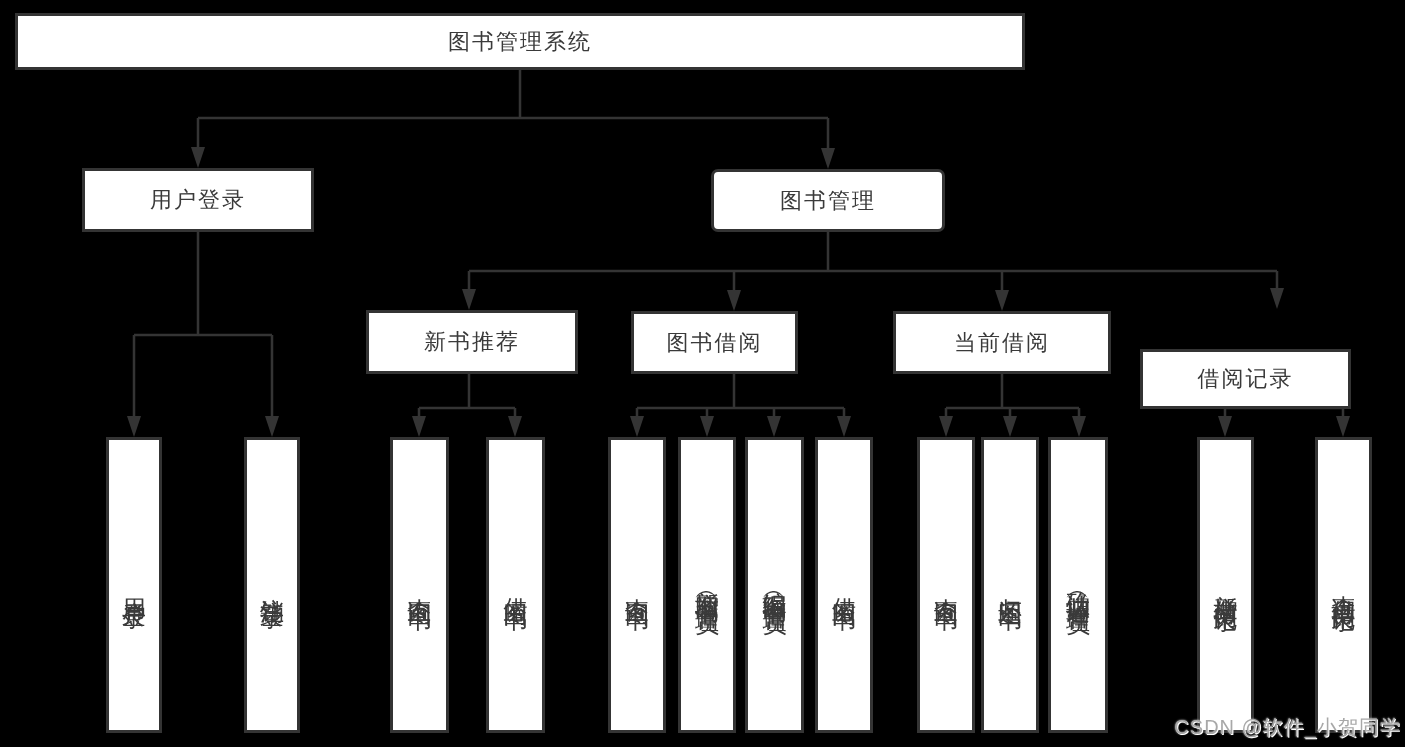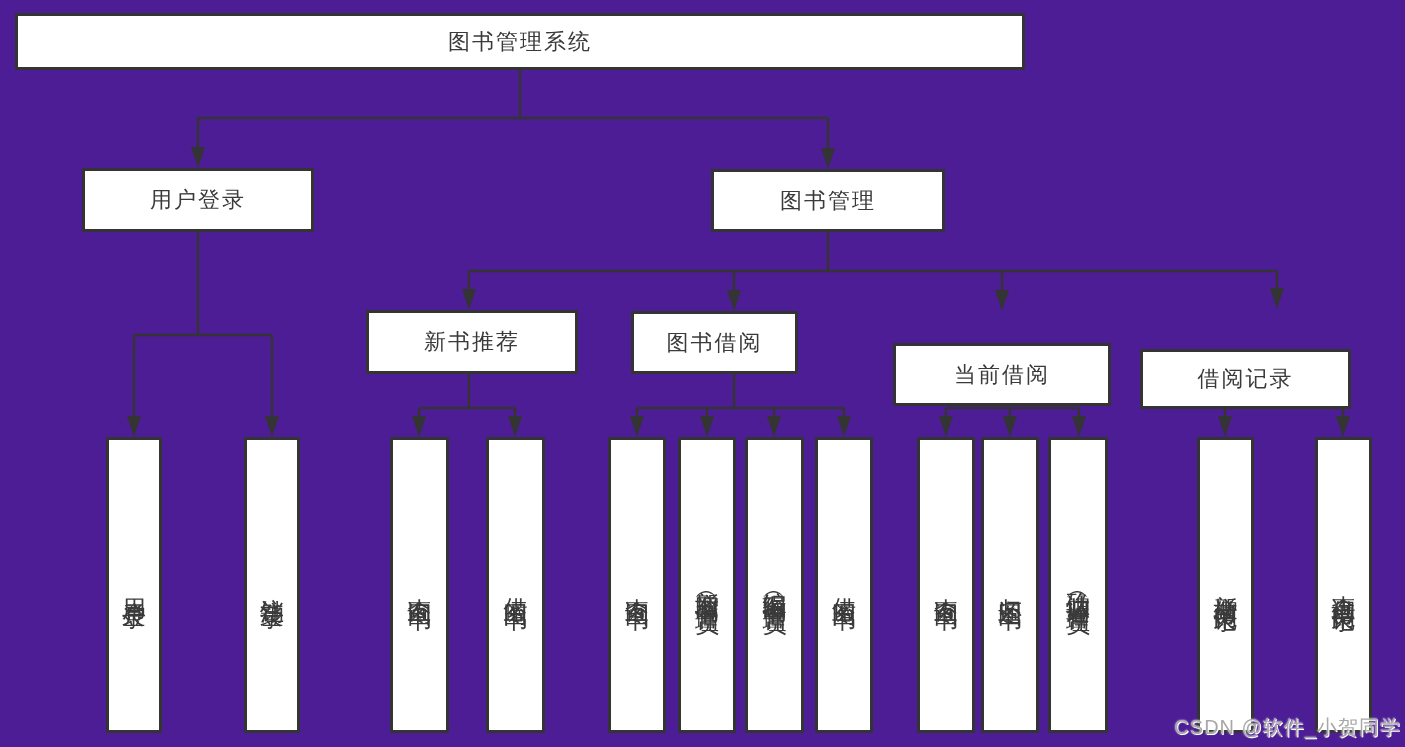--- a/index.html
+++ b/index.html
@@ -5,21 +5,21 @@
   html, body {
     margin: 0;
     padding: 0;
     background: #ffffff;
     font-family: "Liberation Sans", "DejaVu Sans", sans-serif;
   }
   .canvas {
     position: relative;
     width: 1405px;
     height: 747px;
-    background: #4c1d95;
+    background: #000000;
     overflow: hidden;
   }
   .connectors {
     position: absolute;
     left: 0;
     top: 0;
     width: 1405px;
     height: 747px;
   }
   .box {
@@ -91,25 +91,25 @@
          M939 416 L953 416 L946 437 Z
          M1003 416 L1017 416 L1010 437 Z
          M1072 416 L1086 416 L1079 437 Z
          M1218 416 L1232 416 L1225 437 Z
          M1336 416 L1350 416 L1343 437 Z"></path>
   </svg>
 
   <div class="box h" style="left:15px; top:13px; width:1010px; height:57px;">图书管理系统</div>
 
   <div class="box h" style="left:82px; top:168px; width:232px; height:64px;">用户登录</div>
-  <div class="box h" style="left:711px; top:169px; width:234px; height:63px;">图书管理</div>
+  <div class="box h" style="left:711px; top:169px; width:234px; height:63px;border-radius:7px;">图书管理</div>
 
   <div class="box h" style="left:366px; top:310px; width:212px; height:64px;">新书推荐</div>
   <div class="box h" style="left:631px; top:311px; width:167px; height:63px;">图书借阅</div>
-  <div class="box h" style="left:893px; top:311px; width:218px; height:63px;margin-top:32px;">当前借阅</div>
+  <div class="box h" style="left:893px; top:311px; width:218px; height:63px;">当前借阅</div>
   <div class="box h" style="left:1140px; top:309px; width:211px; height:60px;margin-top:40px;">借阅记录</div>
 
   <div class="box leaf" style="left:106px; width:56px;">
     <span>用户登录</span>
   </div>
   <div class="box leaf" style="left:244px; width:56px;">
     <span>注销登录</span>
   </div>
 
   <div class="box leaf" style="left:390px; width:59px;">

